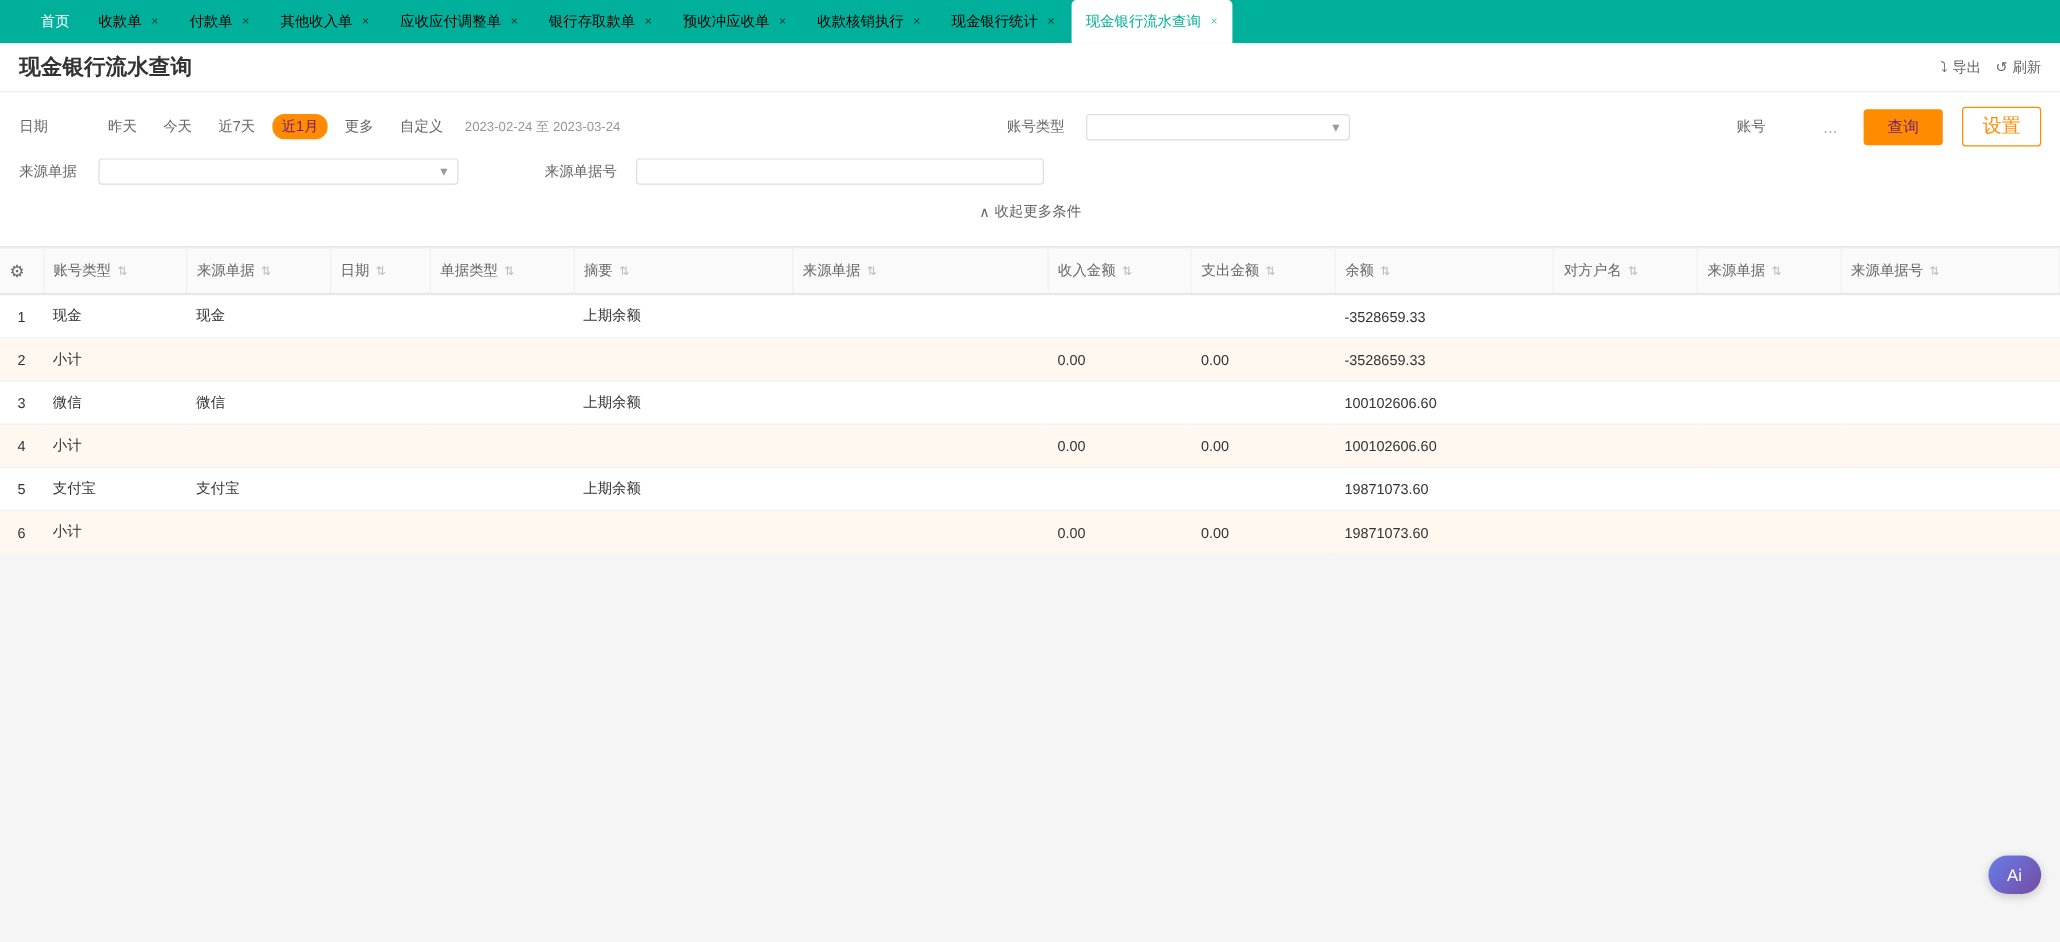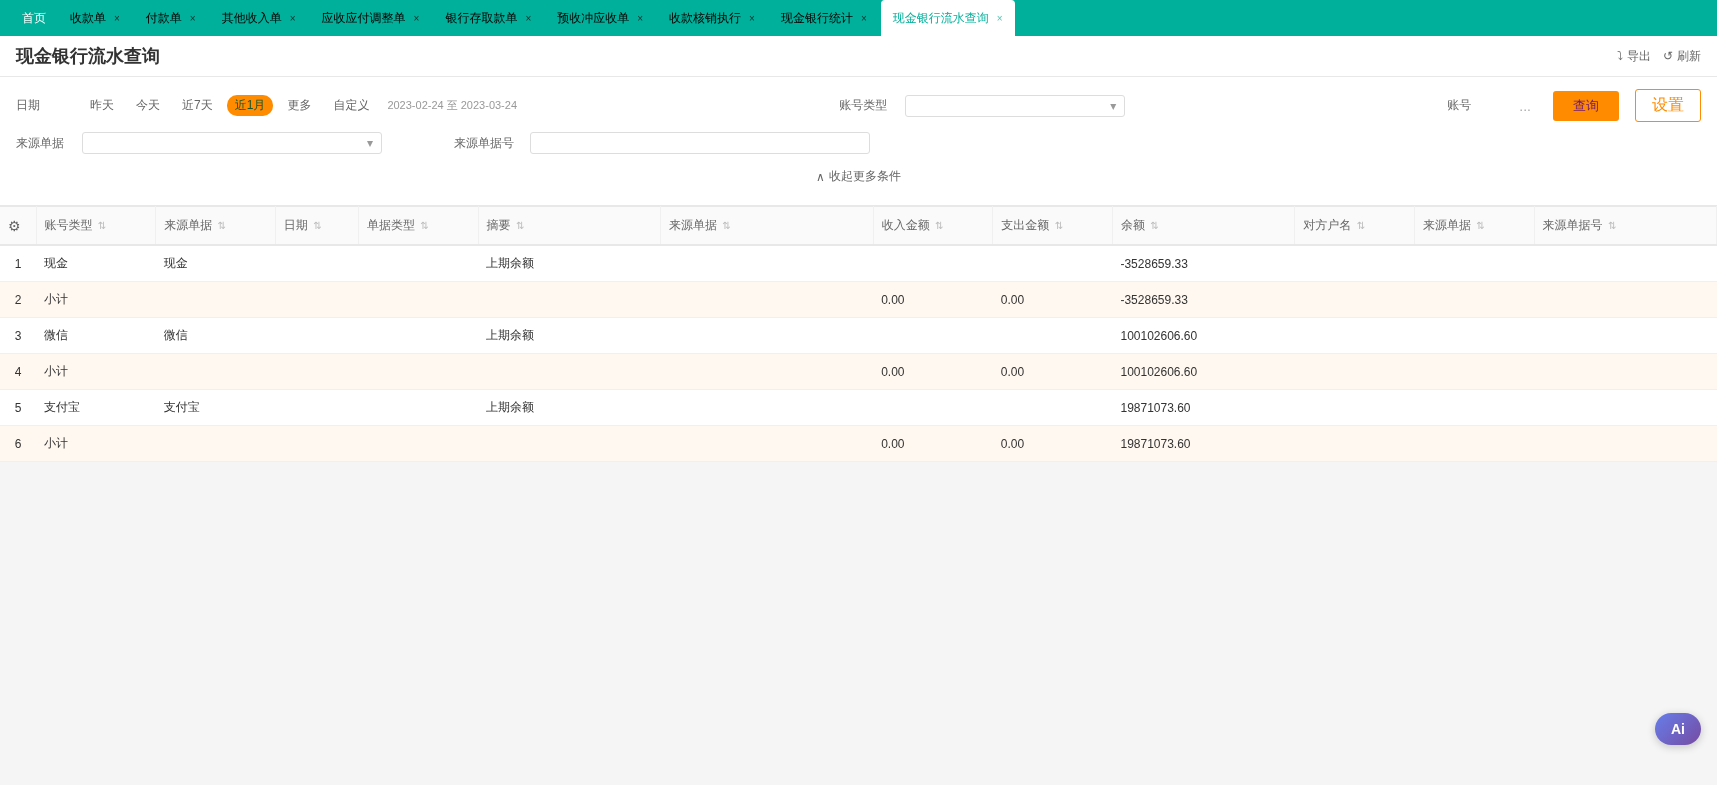--- a/index.html
+++ b/index.html
@@ -4,21 +4,21 @@
   <style>
     * { box-sizing: border-box; margin: 0; padding: 0; }
     body { font-family: 'Microsoft YaHei', Arial, sans-serif; font-size: 12px; background: #f5f5f5; color: #333; }
 
     
     .top-nav {
       display: flex;
       align-items: center;
       background: #00b09b;
       height: 36px;
-      padding: 0 12px;
+      padding: 0 24px;
       gap: 2px;
       overflow: hidden;
     }
     .nav-item {
       display: flex;
       align-items: center;
       padding: 0 12px;
       height: 36px;
       color: #000000;
       font-size: 12px;
@@ -88,21 +88,21 @@
     }
     .date-opt {
       padding: 2px 8px;
       border-radius: 3px;
       cursor: pointer;
       color: #666;
       font-size: 12px;
     }
     .date-opt.active {
       background: #ff8c00;
-      color: #14532d;
+      color: #701a75;
       border-radius: 10px;
     }
     .date-range {
       font-size: 11px;
       color: #999;
       margin-left: 4px;
     }
     .filter-select {
       display: flex;
       align-items: center;
@@ -209,21 +209,21 @@
     
     .ai-badge {
       position: fixed;
       right: 16px;
       bottom: 40px;
       background: linear-gradient(135deg, #667eea 0%, #764ba2 100%);
       color: #fff;
       border-radius: 20px;
       padding: 8px 16px;
       font-size: 14px;
-      font-weight: bold;
+      font-weight: normal;
       cursor: pointer;
       box-shadow: 0 2px 8px rgba(0,0,0,0.2);
     }
   </style>
 </head>
 <body>
 
 <nav class="top-nav">
   <div class="nav-item nav-home">首页</div>
   <div class="nav-item">

